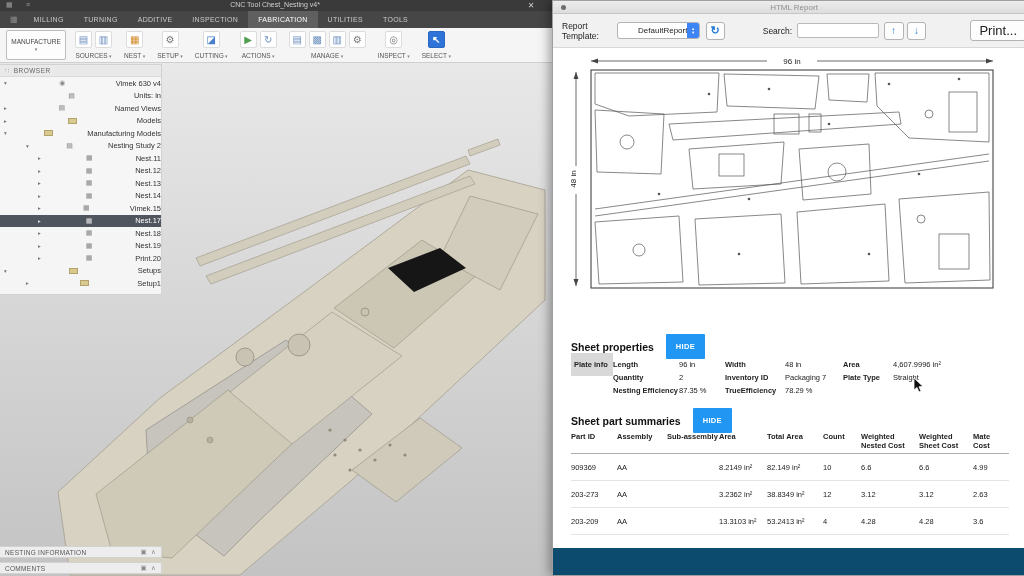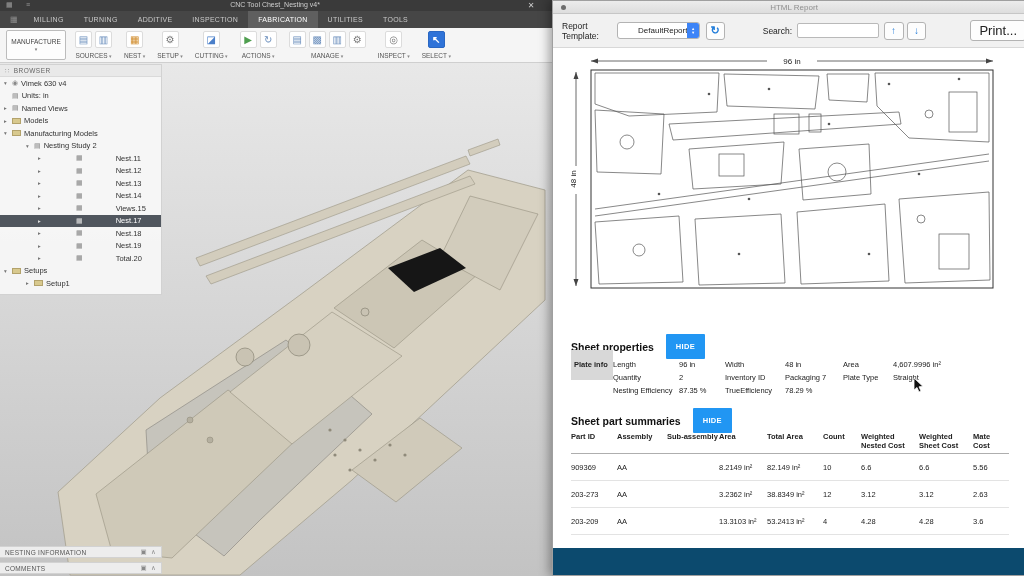--- a/index.html
+++ b/index.html
@@ -38,21 +38,21 @@
   .i-cursor::before{ content:"↖"; color:#fff; font-weight:bold; }
   .ticon.sel { background:#2f73d8; border-color:#2a67c2; }
 
   
   .viewport { position:absolute; left:0; top:63px; width:100%; bottom:0; background:linear-gradient(#e8e8e8,#c3c3c3); overflow:hidden; }
 
   
   .browser { position:absolute; left:0; top:64px; width:162px; background:rgba(247,247,247,0.92); border:1px solid #d2d2d2; border-left:none; z-index:6; padding-bottom:4px; }
   .b-head { height:12px; background:#e9e9e9; border-bottom:1px solid #dadada; display:flex; align-items:center; gap:4px; font-size:6.5px; color:#666; padding:0 5px; letter-spacing:.5px; }
   .b-head .grip { color:#9a9a9a; }
-  .trow { height:12.5px; display:flex; align-items:center; font-size:7.5px; color:#333; white-space:nowrap; }
+  .trow { height:12.5px; display:flex; align-items:center; font-size:7.5px; color:#333; white-space:nowrap;justify-content:space-between; }
   .trow.sel { background:#50565e; color:#fff; }
   .lvl0 { padding-left:4px; } .lvl1 { padding-left:4px; } .lvl2 { padding-left:26px; } .lvl3 { padding-left:38px;gap:30px; }
   .ar { width:8px; font-size:5.5px; color:#777; flex:0 0 auto; }
   .trow.sel .ar { color:#ddd; }
   .ar-d::before { content:"▾"; } .ar-r::before { content:"▸"; } .ar-n::before { content:""; }
   .tic { margin-right:3px; font-size:7px; color:#8a8a8a; flex:0 0 auto; }
   .trow.sel .tic { color:#ddd; }
   .ic-doc::before { content:"▤"; } .ic-nest::before { content:"▦"; } .ic-eye::before { content:"◉"; }
   .fold { width:9px; height:6px; background:#d8c98e; border:1px solid #b3a26b; margin-right:3px; flex:0 0 auto; }
 
@@ -82,23 +82,23 @@
   .diagram { position:absolute; left:16px; top:6px; }
   .r-scroll-track { position:absolute; right:0; top:0; bottom:0; width:10px; background:#f6f6f6; border-left:1px solid #e6e6e6; }
   .r-scroll-thumb { position:absolute; right:2px; top:8px; width:6px; height:82px; background:#c2c2c2; border-radius:3px; }
 
   .sec-head { position:absolute; left:18px; display:flex; align-items:center; gap:12px; }
   .sec-head h2 { font-size:10.5px; color:#111; }
   .hide-btn { background:#2196f3; color:#fff; font-size:7.5px; font-weight:bold; padding:8px 10px; border-radius:1px; letter-spacing:.3px; }
 
   .plate { position:absolute; left:18px; top:310px; width:432px; font-size:7.5px; color:#222; }
   .prow { display:flex; align-items:center; height:13px; }
-  .pihead { width:42px; height:30px; background:#d8d8d8; font-weight:bold; display:flex; align-items:center; padding-left:3px; }
+  .pihead { width:42px; height:23px; background:#d8d8d8; font-weight:bold; display:flex; align-items:center; padding-left:3px; }
   .pspacer { width:42px; }
-  .pl { font-weight:normal; } .pv { color:#222; }
+  .pl { font-weight:bold; } .pv { color:#222; }
   .w-l1{width:66px;} .w-v1{width:46px;} .w-l2{width:60px;} .w-v2{width:58px;} .w-l3{width:50px;} .w-v3{width:90px;}
 
   .ptable { position:absolute; left:18px; top:384px; width:438px; font-size:7.5px; color:#222; }
   .pt-head { display:flex; font-weight:bold; border-bottom:1px solid #aeaeae; padding-bottom:3px; line-height:1.2; align-items:flex-start; }
   .pt-row { display:flex; align-items:center; height:27px; border-bottom:1px solid #e3e3e3; }
   .c0{width:46px;} .c1{width:50px;} .c2{width:52px;} .c3{width:48px;} .c4{width:56px;} .c5{width:38px;} .c6{width:58px; padding-right:4px;} .c7{width:54px; padding-right:4px;} .c8{width:34px; overflow:hidden;}
 
   .r-footer { position:absolute; left:0; right:0; bottom:0; height:27px; background:linear-gradient(#f4f4f4,#e2e2e2); border-top:1px solid #c9c9c9; display:flex; align-items:center; padding:0 9px; }
   .fbtn { padding:2px 10px; border:1px solid #b3b3b3; border-radius:3px; background:#fdfdfd; font-size:8px; color:#222; }
   .close-btn { margin-left:auto; padding:2px 13px; }
@@ -277,41 +277,41 @@
       <span>Nest.13</span>
     </div>
     <div class="trow lvl3">
       <span class="ar ar-r"></span>
       <span class="tic ic-nest"></span>
       <span>Nest.14</span>
     </div>
     <div class="trow lvl3">
       <span class="ar ar-r"></span>
       <span class="tic ic-nest"></span>
-      <span>Views.15</span>
+      <span>Vimek.15</span>
     </div>
     <div class="trow lvl3 sel">
       <span class="ar ar-r"></span>
       <span class="tic ic-nest"></span>
       <span>Nest.17</span>
     </div>
     <div class="trow lvl3">
       <span class="ar ar-r"></span>
       <span class="tic ic-nest"></span>
       <span>Nest.18</span>
     </div>
     <div class="trow lvl3">
       <span class="ar ar-r"></span>
       <span class="tic ic-nest"></span>
       <span>Nest.19</span>
     </div>
     <div class="trow lvl3">
       <span class="ar ar-r"></span>
       <span class="tic ic-nest"></span>
-      <span>Total.20</span>
+      <span>Print.20</span>
     </div>
     <div class="trow lvl1">
       <span class="ar ar-d"></span>
       <span class="fold"></span>
       <span>Setups</span>
     </div>
     <div class="trow lvl2">
       <span class="ar ar-r"></span>
       <span class="fold"></span>
       <span>Setup1</span>
@@ -474,21 +474,21 @@
       </div>
       <div class="pt-row">
         <span class="c0">909369</span>
         <span class="c1">AA</span>
         <span class="c2"></span>
         <span class="c3">8.2149 in²</span>
         <span class="c4">82.149 in²</span>
         <span class="c5">10</span>
         <span class="c6">6.6</span>
         <span class="c7">6.6</span>
-        <span class="c8">5.56</span>
+        <span class="c8">4.99</span>
       </div>
       <div class="pt-row">
         <span class="c0">203-273</span>
         <span class="c1">AA</span>
         <span class="c2"></span>
         <span class="c3">3.2362 in²</span>
         <span class="c4">38.8349 in²</span>
         <span class="c5">12</span>
         <span class="c6">3.12</span>
         <span class="c7">3.12</span>

